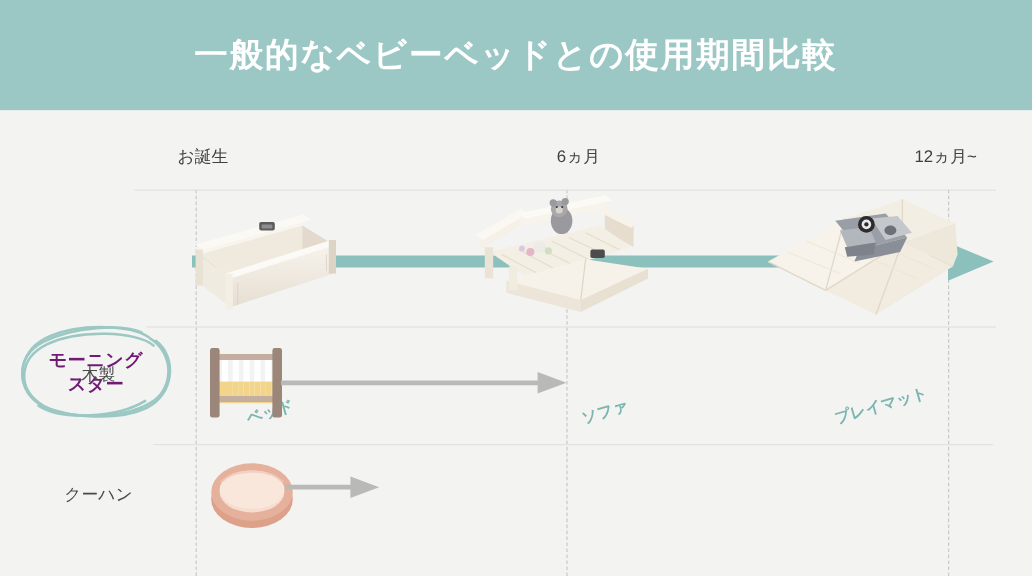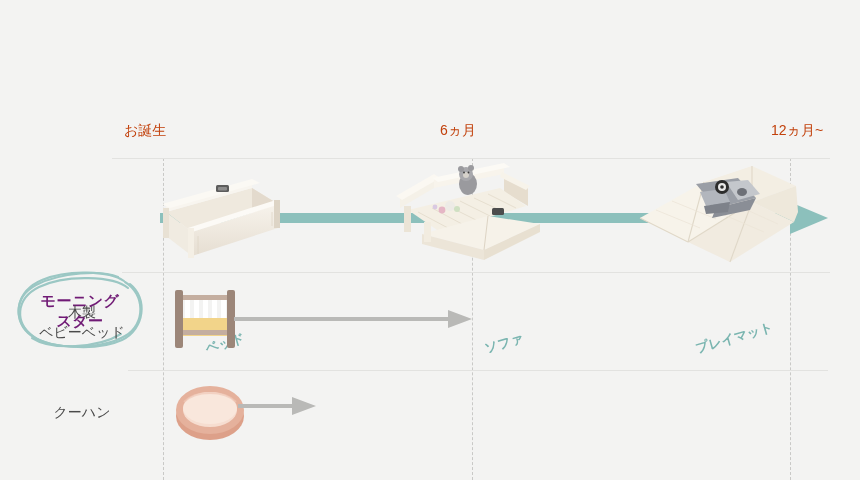--- a/index.html
+++ b/index.html
@@ -48,23 +48,24 @@
     left: 0; top: 92px;
     width: 860px;
     height: 388px;
     background: #f3f3f2;
   }
 
   
   .tick-label {
     position: absolute;
     font-size: 14px;
-    color: #c2410c;
+    color: #404040;
     white-space: nowrap;
     line-height: 1;
+    margin-left: 24px;
   }
 
   
   .vguide {
     position: absolute;
     top: 66px;
     width: 0;
     height: 322px;
     border-left: 1px dashed #c9c9c7;
   }
@@ -133,26 +134,29 @@
   
   .product {
     position: absolute;
   }
 </style>
 </head>
 <body>
 
 <div class="page">
 
+  <div class="header">
+    <div class="header-title">一般的なベビーベッドとの使用期間比較</div>
+  </div>
 
   <div class="chart">
 
     <div class="tick-label" style="left:124px; top:31px;">お誕生</div>
     <div class="tick-label" style="left:440px; top:31px;">6ヵ月</div>
-    <div class="tick-label" style="left:771px; top:31px;text-align:center;">12ヵ月~</div>
+    <div class="tick-label" style="left:738px; top:31px;text-align:center;">12ヵ月~</div>
 
     <div class="vguide" style="left:163px;"></div>
     <div class="vguide" style="left:472px;"></div>
     <div class="vguide" style="left:790px;"></div>
 
     <div class="hdivider" style="left:112px; top:66px; width:718px;"></div>
     <div class="hdivider" style="left:122px; top:180px; width:708px;"></div>
     <div class="hdivider" style="left:128px; top:278px; width:700px;"></div>
 
     <div class="brand-badge">
@@ -286,21 +290,20 @@
       <circle cx="92" cy="25" r="7" fill="#2c2c2c"></circle>
       <circle cx="92" cy="25" r="4" fill="#e9e9e9"></circle>
       <circle cx="92" cy="25" r="1.8" fill="#2c2c2c"></circle>
       <ellipse cx="112" cy="30" rx="5" ry="4" fill="#6d7077"></ellipse>
       <polygon points="74,44 100,40 98,50 76,52" fill="#7e828a"></polygon>
     </svg>
     <div class="caption" style="left:696px; top:248px; transform: rotate(-16deg);">プレイマット</div>
 
     <div class="row-label" style="left:22px; top:210px; width:120px;">
       <div>木製</div>
-      <div>ベビーベッド</div>
     </div>
 
     <svg class="product" style="left:172px; top:196px;" width="66" height="62" viewBox="0 0 66 62">
 
       <rect x="10" y="30" width="46" height="18" fill="#f2d48a"></rect>
 
       <g fill="#ffffff">
         <rect x="13" y="10" width="5" height="32"></rect>
         <rect x="22" y="10" width="5" height="32"></rect>
         <rect x="31" y="10" width="5" height="32"></rect>

